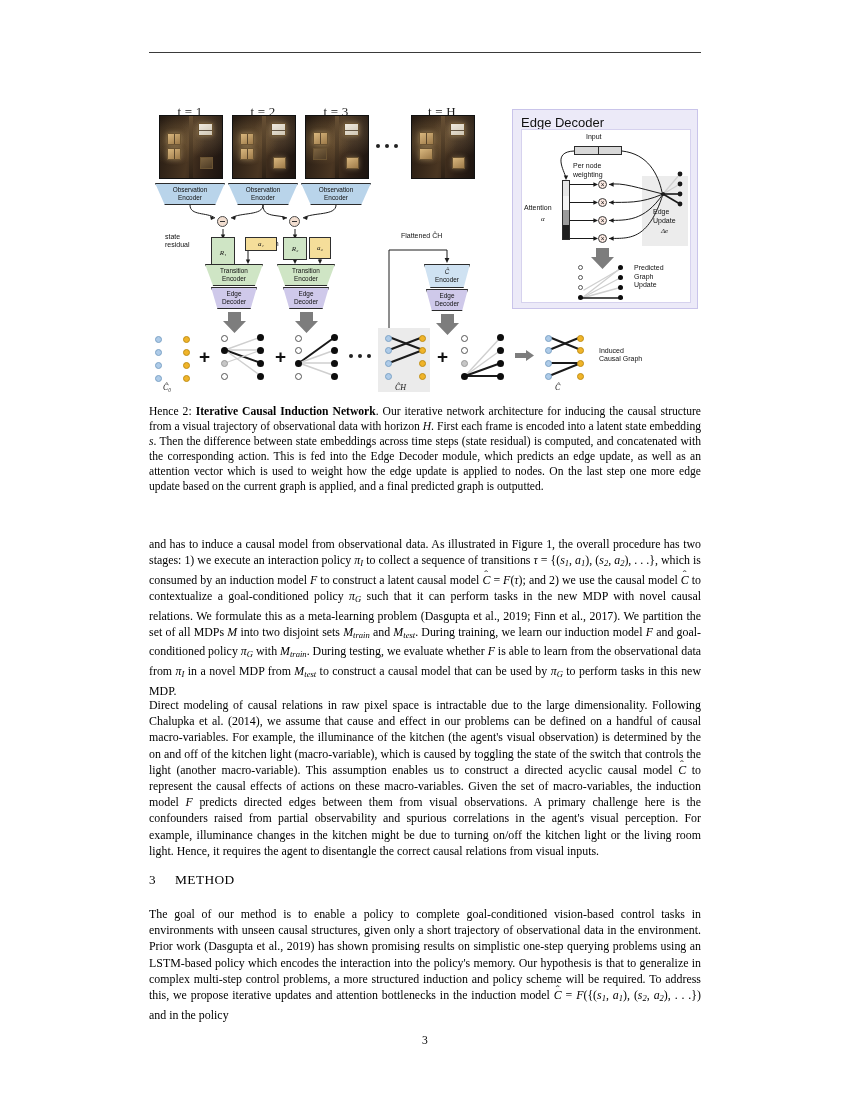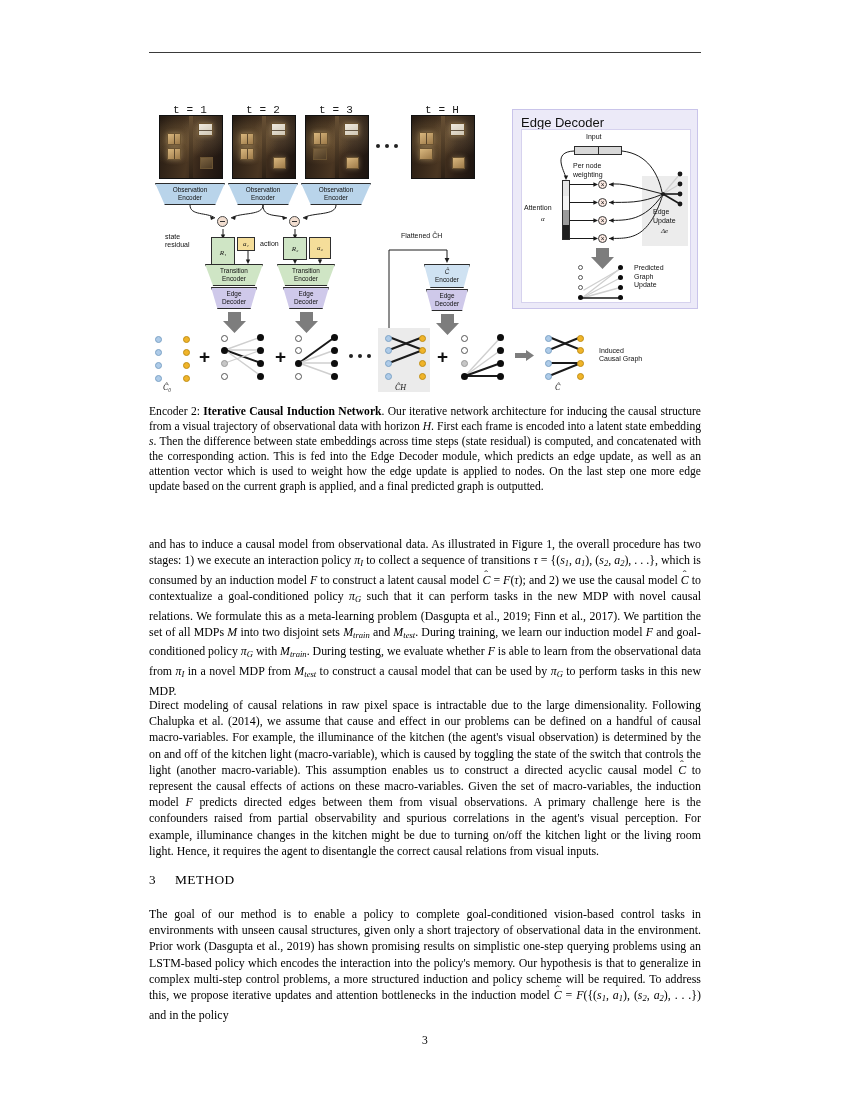--- a/index.html
+++ b/index.html
@@ -40,22 +40,22 @@
   }
   .fig-canvas {
     position: absolute;
     left: 0; top: 0;
     width: 552px;
     height: 288px;
   }
 
   .tlabel {
     position: absolute;
-    font-family: Liberation Mono, monospace;
-    font-size: 11px;
+    font-family: Liberation Serif, serif;
+    font-size: 13px;
     color: #1a1a1a;
     text-align: center;
     letter-spacing: .2px;
     white-space: nowrap;
   }
 
   .frame {
     position: absolute;
     width: 62px;
     height: 62px;
@@ -435,21 +435,21 @@
       <div class="minus" style="left:68px; top:112px;"></div>
       <div class="minus" style="left:140px; top:112px;"></div>
 
       <div class="plaintext" style="left:16px; top:129px;">
         <span>state</span><br>
         <span>residual</span>
       </div>
       <div class="plaintext" style="left:111px; top:136px;">action</div>
 
       <div class="box-lab r" style="left:62px; top:133px; width:24px; height:32px;">R₁</div>
-      <div class="box-lab a" style="left:88px; top:133px; width:18px; height:14px;">a₁</div>
+      <div class="box-lab a" style="left:96px; top:133px; width:32px; height:14px;">a₁</div>
       <div class="box-lab r" style="left:134px; top:133px; width:24px; height:23px;">R₂</div>
       <div class="box-lab a" style="left:160px; top:133px; width:22px; height:22px;">a₂</div>
 
       <div class="trap down tran" style="left:56px; top:160px; width:58px; height:22px;">
         <div>
             <span>Transition</span>
             <span>Encoder</span>
           </div>
       </div>
       <div class="trap down tran" style="left:128px; top:160px; width:58px; height:22px;">
@@ -717,21 +717,21 @@
             <span>Update</span>
           </div>
 
         </div>
       </div>
 
     </div>
   </div>
 
   <div class="caption">
-    <span>Encoder 2:</span>
+    <span>Hence 2:</span>
     <b>Iterative Causal Induction Network</b><span>. Our iterative network architecture for inducing the
     causal structure from a visual trajectory of observational data with horizon <i class="math">H</i>. First each frame is
     encoded into a latent state embedding <i class="math">s</i>. Then the difference between state embeddings across time
     steps (state residual) is computed, and concatenated with the corresponding action. This is fed into
     the Edge Decoder module, which predicts an edge update, as well as an attention vector which is
     used to weight how the edge update is applied to nodes. On the last step one more edge update based
     on the current graph is applied, and a final predicted graph is outputted.</span>
   </div>
 
   <div class="para p1">

